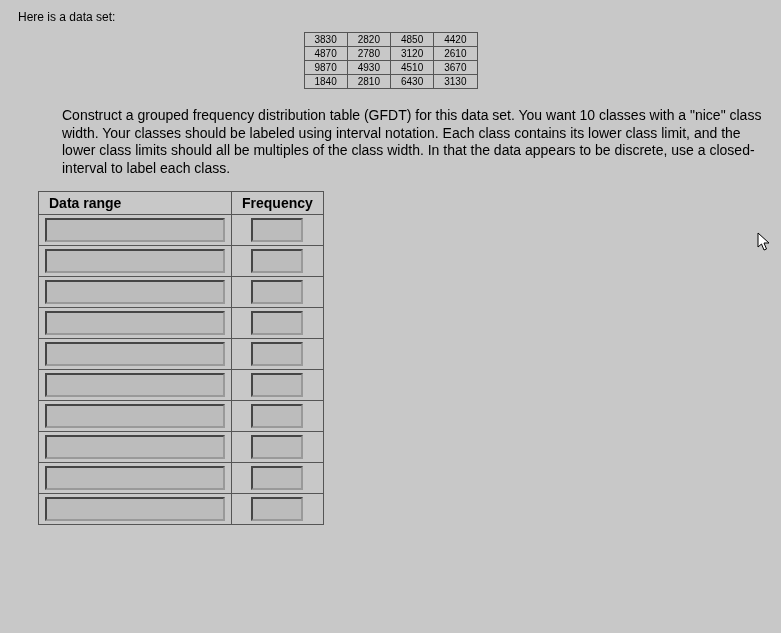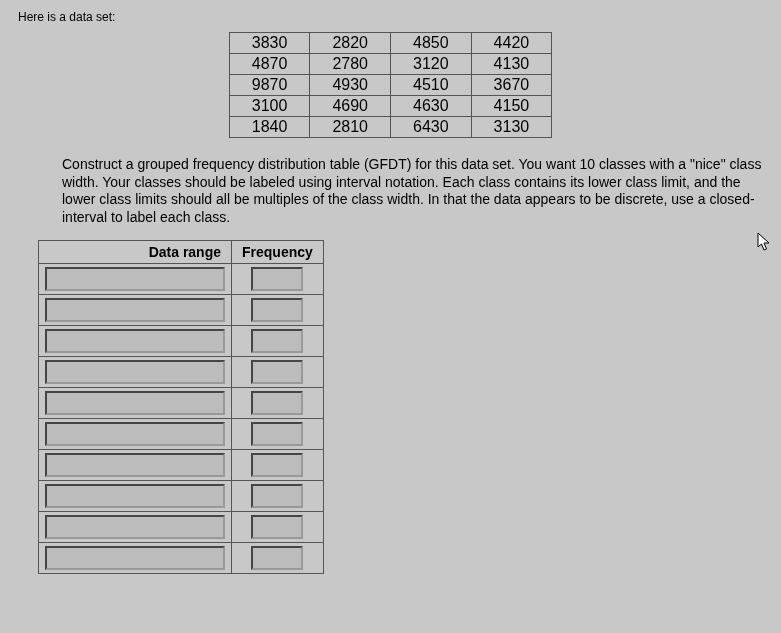--- a/index.html
+++ b/index.html
@@ -21,43 +21,43 @@
     .intro-text {
       font-size: 12px;
       margin-bottom: 8px;
     }
     .data-table {
       border-collapse: collapse;
       margin: 0 auto 18px auto;
     }
     .data-table td {
       border: 1px solid #555;
-      padding: 1px 22px;
+      padding: 1px 10px;
       text-align: center;
-      font-size: 16px;
+      font-size: 10px;
       background: #c8c8c8;
     }
     .instructions {
       font-size: 14px;
       line-height: 1.25;
       margin-bottom: 14px;
       max-width: 720px;
       margin-left: 44px;
     }
     .gfdt-table {
       border-collapse: collapse;
       margin-left: 20px;
     }
     .gfdt-table th {
       border: 1px solid #555;
       padding: 3px 10px;
       font-weight: bold;
       font-size: 14px;
       background: #c8c8c8;
-      text-align: right;
+      text-align: left;
     }
     .gfdt-table td {
       border: 1px solid #555;
       padding: 3px 6px;
       background: #c8c8c8;
       text-align: center;
     }
     .gfdt-table td.range-cell input {
       width: 180px;
     }
@@ -91,33 +91,27 @@
       <tr>
         <td>3830</td>
         <td>2820</td>
         <td>4850</td>
         <td>4420</td>
       </tr>
       <tr>
         <td>4870</td>
         <td>2780</td>
         <td>3120</td>
-        <td>4130</td>
+        <td>2610</td>
       </tr>
       <tr>
         <td>9870</td>
         <td>4930</td>
         <td>4510</td>
         <td>3670</td>
-      </tr>
-      <tr>
-        <td>3100</td>
-        <td>4690</td>
-        <td>4630</td>
-        <td>4150</td>
       </tr>
       <tr>
         <td>1840</td>
         <td>2810</td>
         <td>6430</td>
         <td>3130</td>
       </tr>
     </tbody>
 </table>
 

